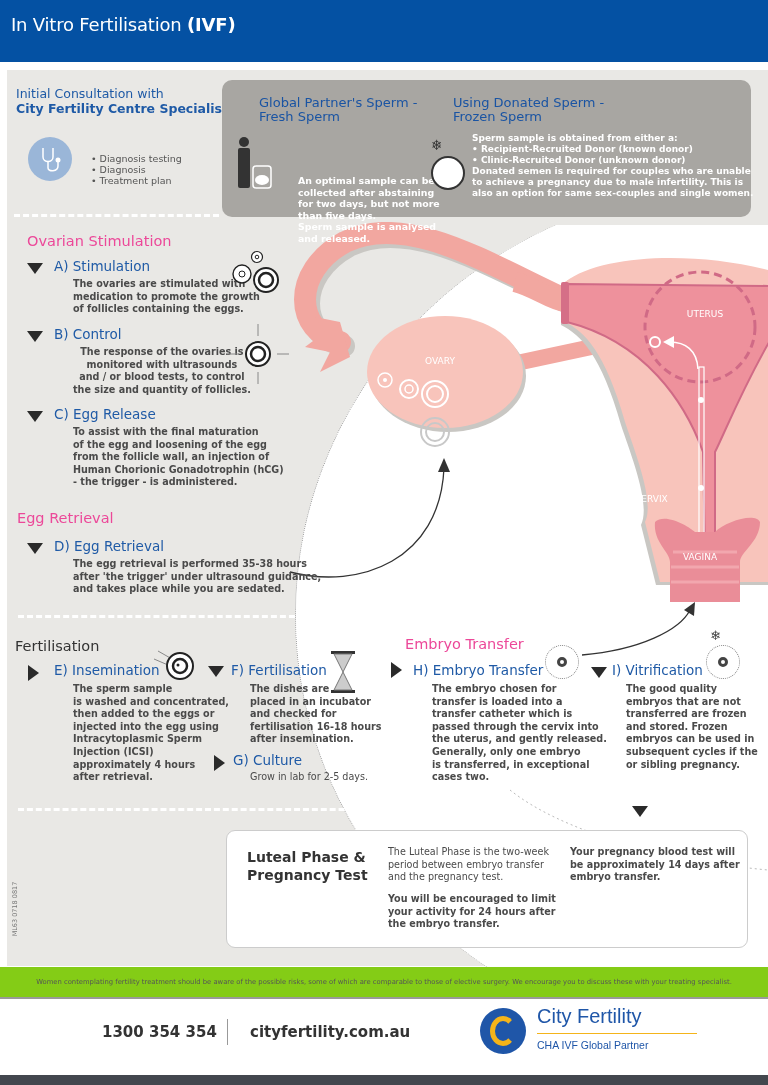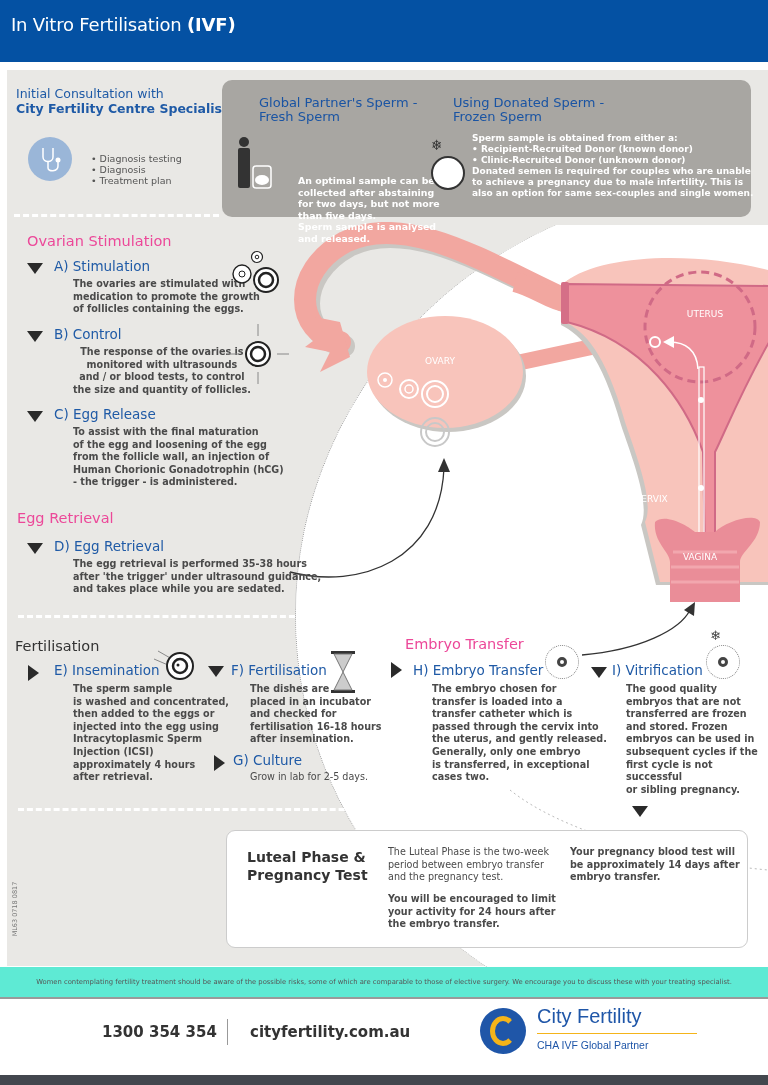--- a/index.html
+++ b/index.html
@@ -12,21 +12,21 @@
   .h-sec { position: absolute; font-size: 14.5px; font-weight: normal; color: #ec4899; }
   .step-title { position: absolute; font-size: 13.5px; color: #1f5aa6; font-weight: normal; }
   .step-body { position: absolute; font-size: 9.6px; line-height: 12.6px; color: #4a4a4a; font-weight: bold; }
   .tri-down { position: absolute; width: 0; height: 0; border-left: 8px solid transparent; border-right: 8px solid transparent; border-top: 11px solid #2a2a2a; }
   .tri-right { position: absolute; width: 0; height: 0; border-top: 8px solid transparent; border-bottom: 8px solid transparent; border-left: 11px solid #2a2a2a; }
   .dash { position: absolute; height: 0; border-top: 3px dashed #fff; }
   .sperm-box { position: absolute; left: 222px; top: 80px; width: 529px; height: 137px; background: #a8a6a2; border-radius: 10px; }
   .sb-title { position: absolute; font-size: 13px; color: #1a54a3; line-height: 14px; }
   .sb-body { position: absolute; font-size: 9.4px; line-height: 11.6px; color: #fff; font-weight: bold; }
   .luteal { position: absolute; left: 226px; top: 830px; width: 522px; height: 118px; background: #fff; border: 1px solid #ccc; border-radius: 9px; }
-  .disclaimer { position: absolute; left: 0; top: 967px; width: 768px; height: 32px; background: #5eead4; border-bottom: 2px solid #9a9a9a; font-size: 6.8px; color: #555; text-align: center; line-height: 30px; }
+  .disclaimer { position: absolute; left: 0; top: 967px; width: 768px; height: 32px; background: #84cc16; border-bottom: 2px solid #9a9a9a; font-size: 6.8px; color: #555; text-align: center; line-height: 30px; }
   .footer { position: absolute; left: 0; top: 999px; width: 768px; height: 76px; background: #fff; border-radius: 32px; }
   .bottombar { position: absolute; left: 0; top: 1075px; width: 768px; height: 10px; background: #43474e; }
 </style>
 </head>
 <body>
 
 <div class="header">
   <h1><span>In Vitro Fertilisation </span><b>(IVF)</b></h1>
 </div>
 
@@ -264,21 +264,20 @@
 <div style="position:absolute;left:706px;top:645px;width:34px;height:34px;border-radius:50%;border:1.5px dotted #888;background:#fff;">
   <div style="position:absolute;left:11px;top:11px;width:10px;height:10px;border-radius:50%;border:3px solid #444;"></div>
 </div>
 <div class="step-body" style="left:626px;top:683px;">
   <div>The good quality</div>
     <div>embryos that are not</div>
     <div>transferred are frozen</div>
     <div>and stored. Frozen</div>
     <div>embryos can be used in</div>
     <div>subsequent cycles if the</div>
-    <div>first cycle is not successful</div>
     <div>or sibling pregnancy.</div>
 </div>
 <div class="tri-down" style="left:632px;top:806px;"></div>
 
 <div class="luteal"></div>
 <div style="position:absolute;left:247px;top:848px;font-size:14px;font-weight:bold;line-height:18px;color:#333;">
   <div>Luteal Phase &amp;</div>
     <div>Pregnancy Test</div>
 </div>
 <div class="step-body" style="left:388px;top:846px;font-weight:normal;">

